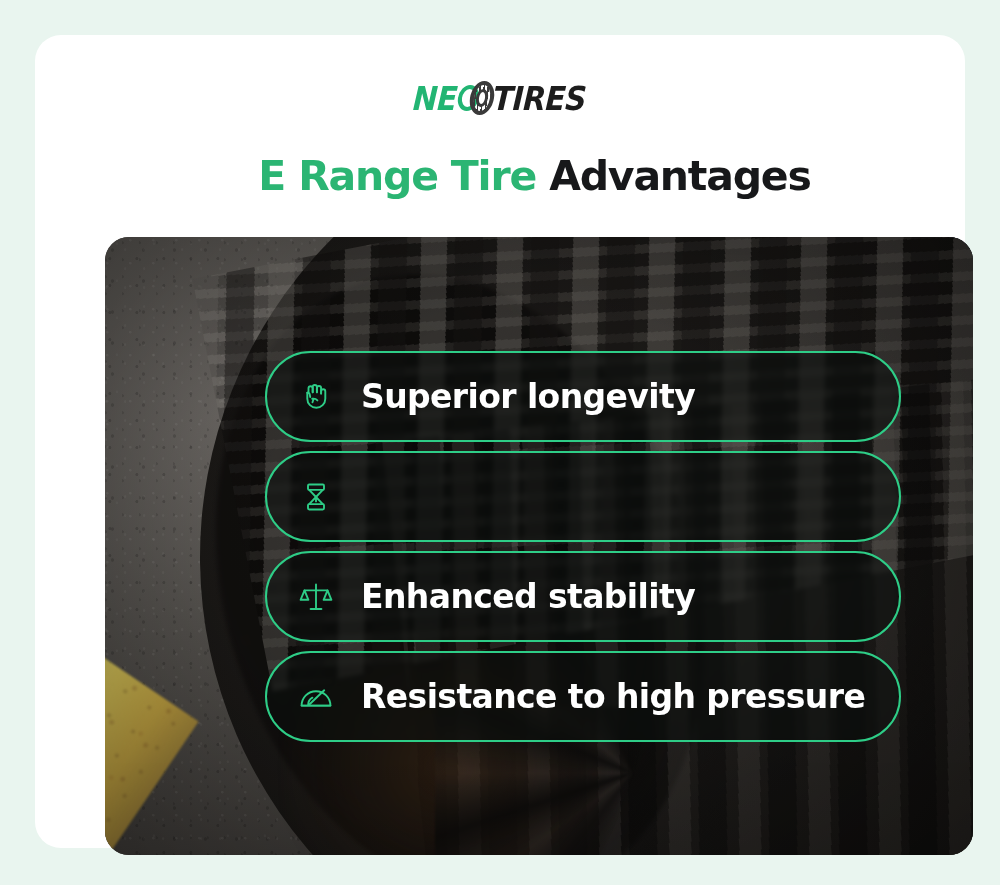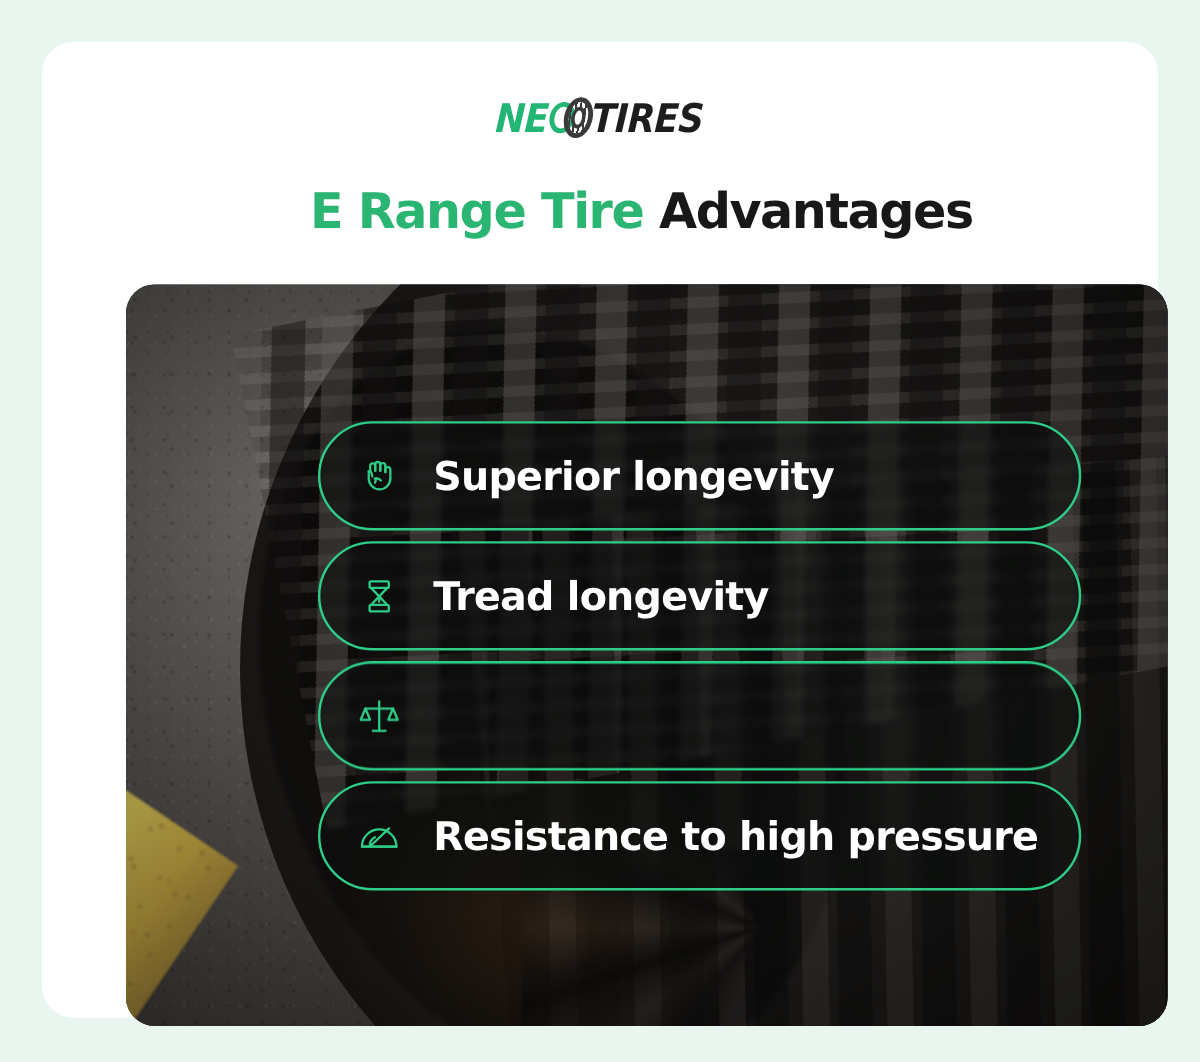--- a/index.html
+++ b/index.html
@@ -274,33 +274,33 @@
         <div class="pill">
           <span class="ico">
             <svg width="40" height="40" viewBox="0 0 40 40" fill="none" stroke="#2ecd87" stroke-width="1.9" stroke-linecap="round" stroke-linejoin="round">
               <rect x="12" y="7.5" width="16" height="5.4" rx="1.2"></rect>
               <rect x="12" y="27.1" width="16" height="5.4" rx="1.2"></rect>
               <path d="M13.2 12.9 20 20l6.8-7.1"></path>
               <path d="M13.2 27.1 20 20l6.8 7.1"></path>
               <path d="M20 20v4.4"></path>
             </svg>
           </span>
-          <span class="txt">Tread longevity</span>
         </div>
 
         <div class="pill">
           <span class="ico">
             <svg width="40" height="40" viewBox="0 0 40 40" fill="none" stroke="#2ecd87" stroke-width="1.9" stroke-linecap="round" stroke-linejoin="round">
               <path d="M20 7.5v24.5"></path>
               <path d="M8.5 13.4h23"></path>
               <path d="M8.5 13.4 4.6 22.8h7.8z"></path>
               <path d="M31.5 13.4 27.6 22.8h7.8z"></path>
               <path d="M14.6 32h10.8"></path>
             </svg>
           </span>
+          <span class="txt">Enhanced stability</span>
         </div>
 
         <div class="pill">
           <span class="ico">
             <svg width="40" height="40" viewBox="0 0 40 40" fill="none" stroke="#2ecd87" stroke-width="1.9" stroke-linecap="round" stroke-linejoin="round">
               <path d="M5.6 28.6a14.4 14.4 0 0 1 28.8 0z"></path>
               <path d="M5.6 28.6h28.8"></path>
               <path d="M12.2 27.6a7.8 7.8 0 0 1 4.2-6.9"></path>
               <path d="M13.6 27.2 28.2 13.3"></path>
             </svg>

